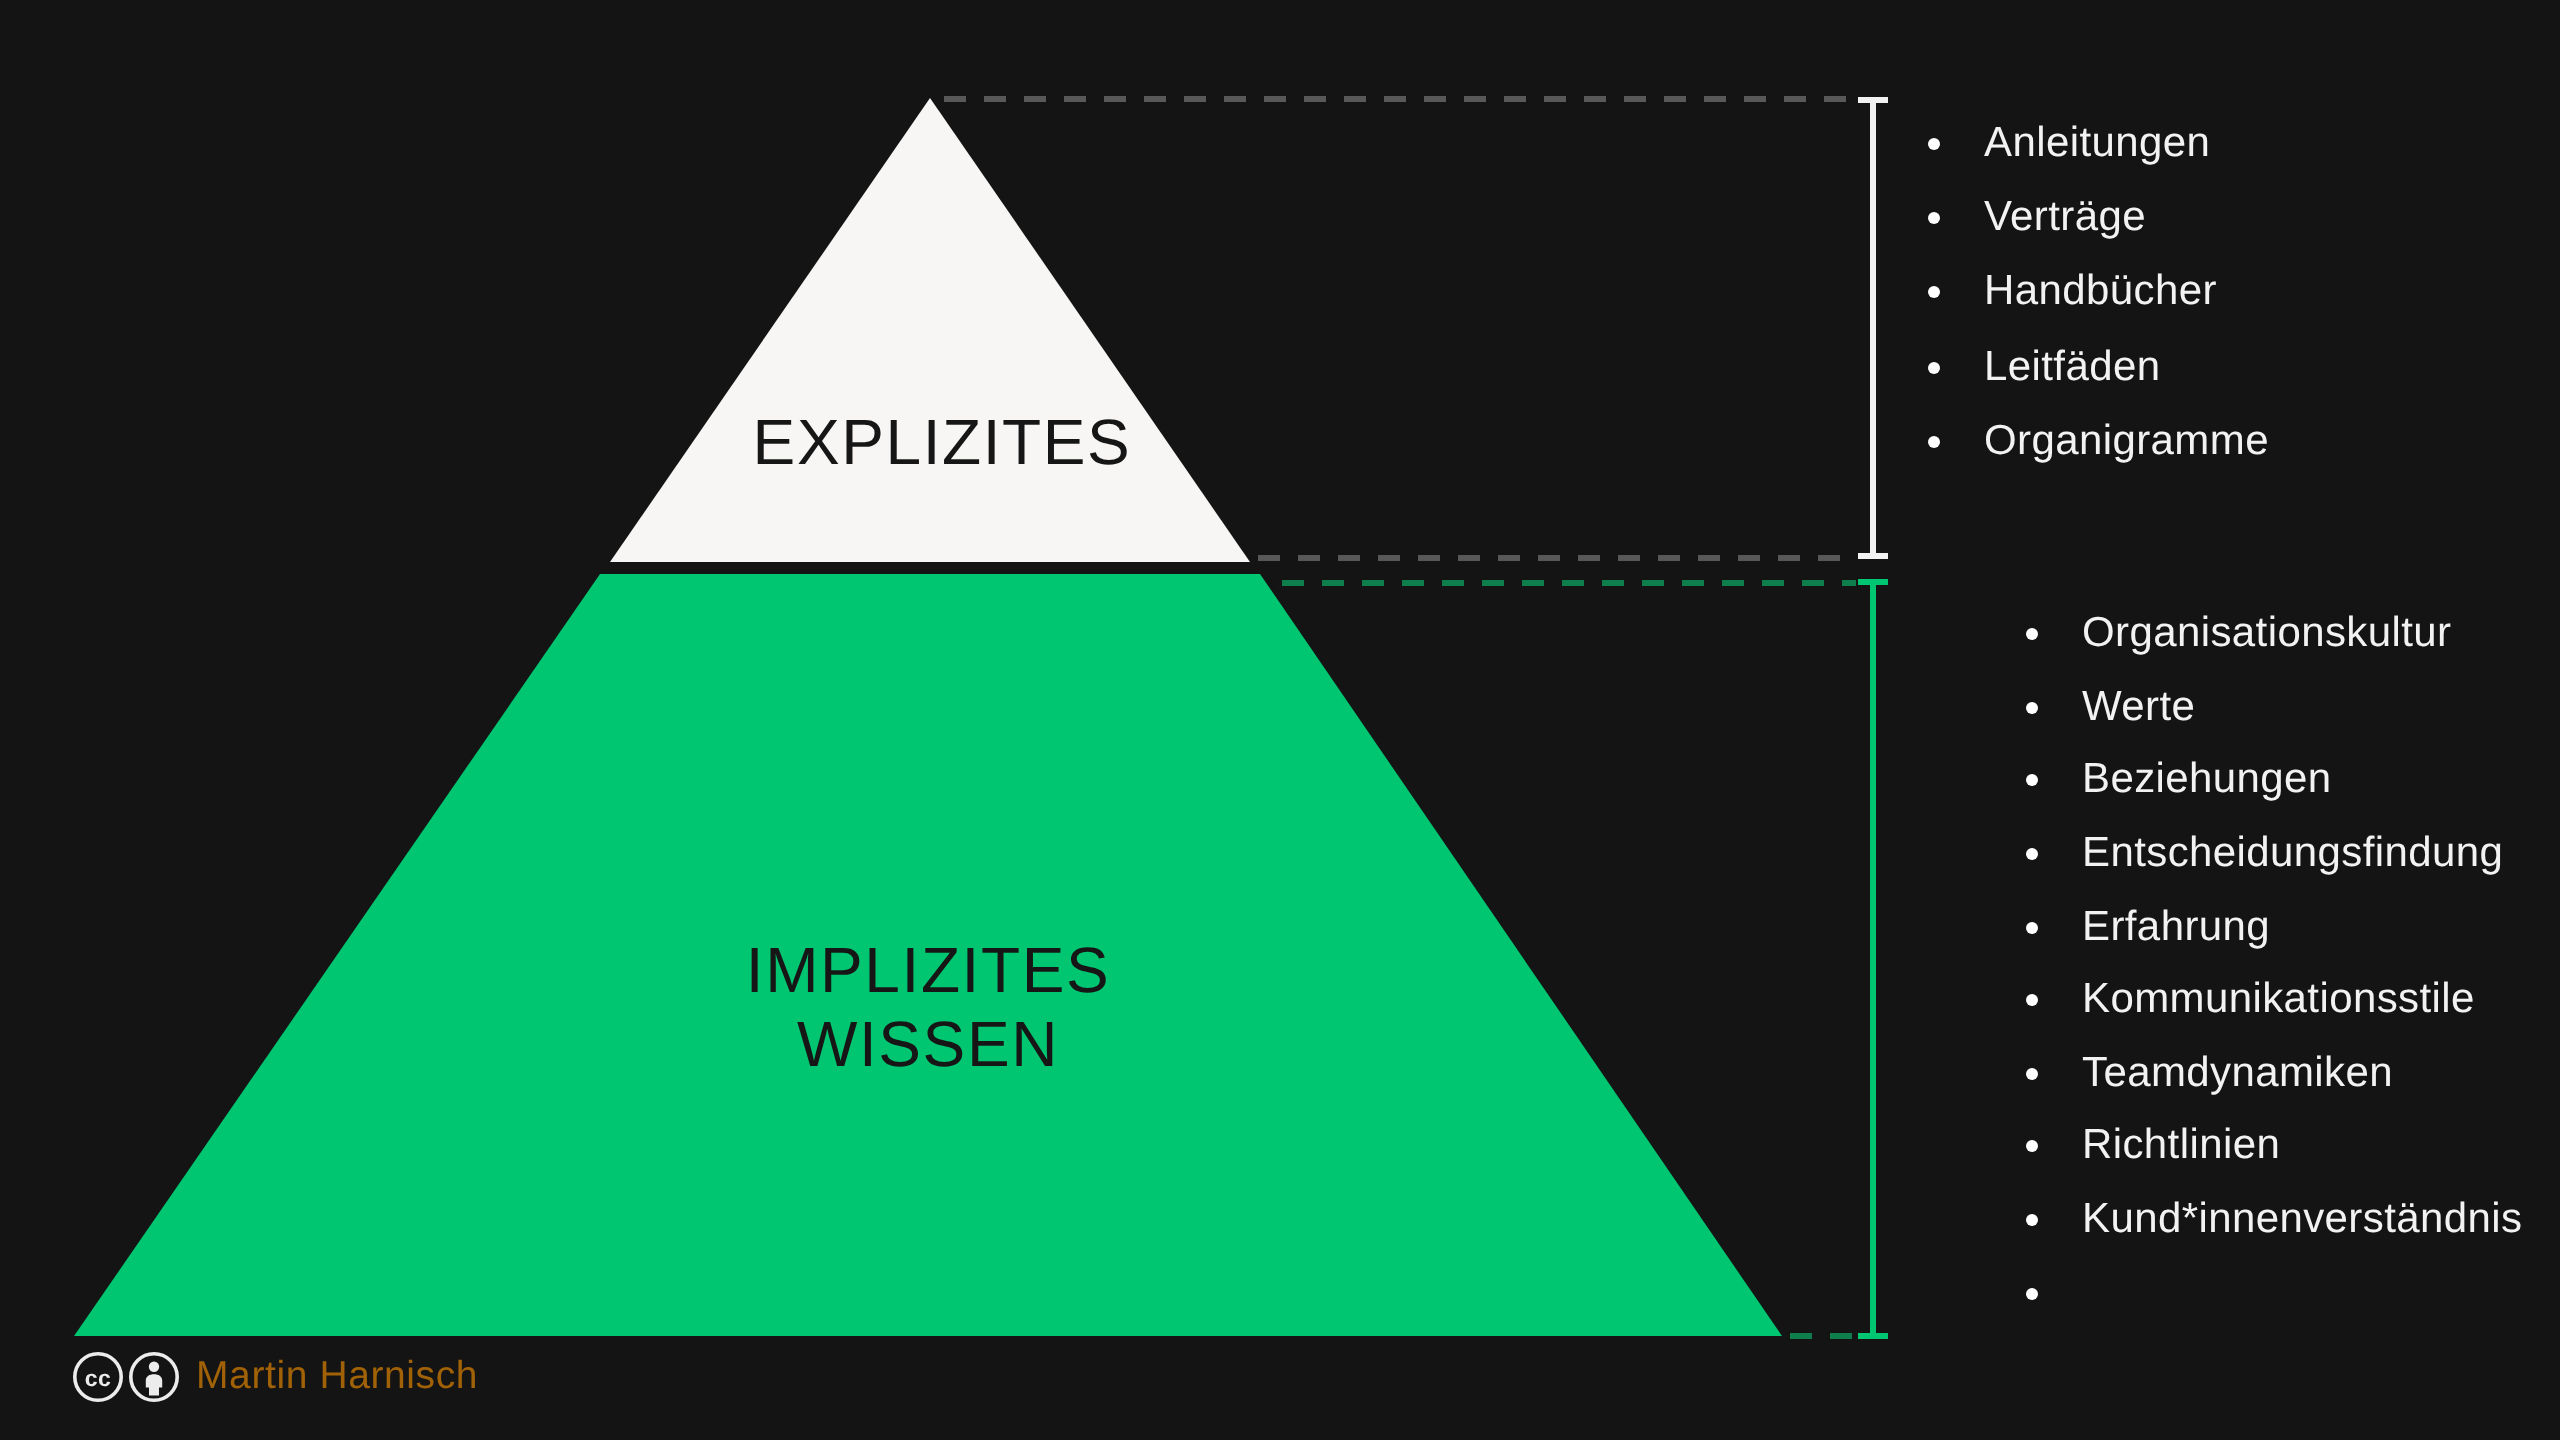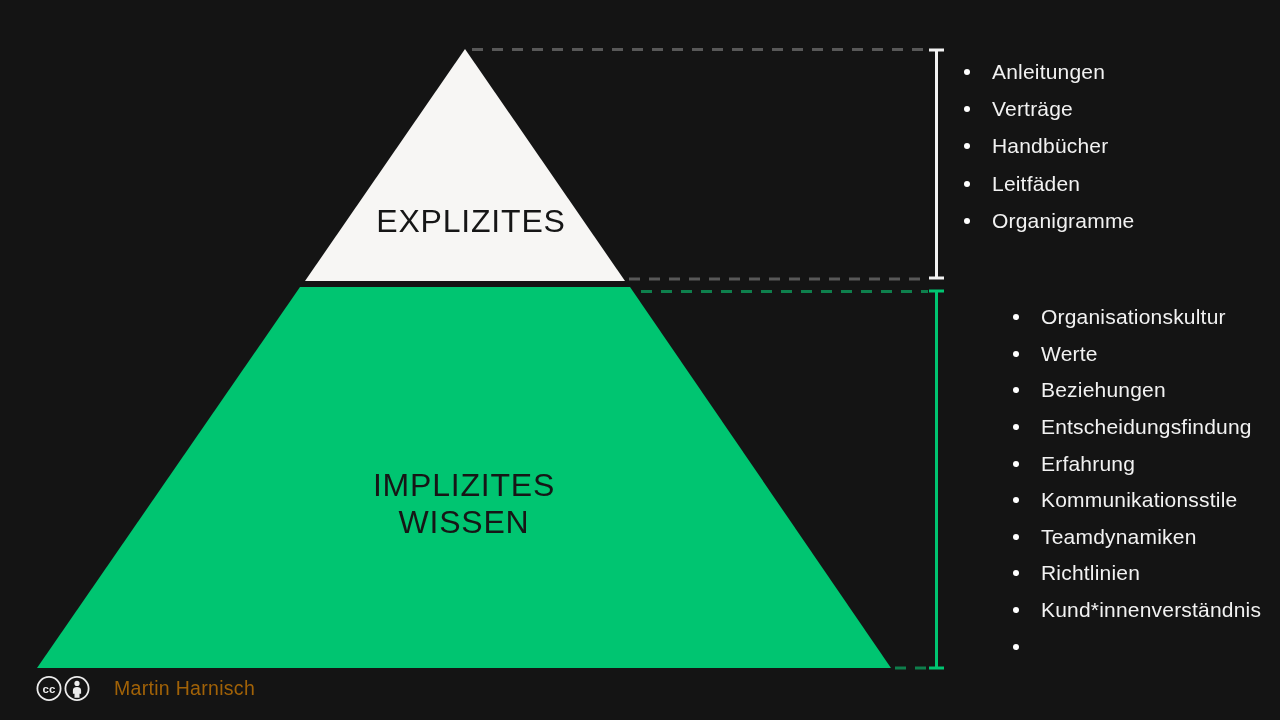--- a/index.html
+++ b/index.html
@@ -42,21 +42,21 @@
     width:6px; height:6px; border-radius:50%;
     background:#ffffff; margin-right:22px; flex:none;
   }
 
   
   .footer {
     position:absolute; left:36px; top:675px;
     display:flex; align-items:center; color:#a16207; font-size:19.5px;
   }
   .footer .license { display:block; }
-  .footer .name { margin-left:23px; letter-spacing:0.3px; }
+  .footer .name { margin-left:7px; letter-spacing:0.3px; }
 </style>
 </head>
 <body>
 
 <div class="stage">
 
   <svg class="layer-svg" width="1280" height="720" viewBox="0 0 1280 720">
 
     <polygon class="shape-top" points="465,49 625,281 305,281"></polygon>
     <polygon class="shape-bottom" points="300,287 630,287 891,668 37,668"></polygon>

